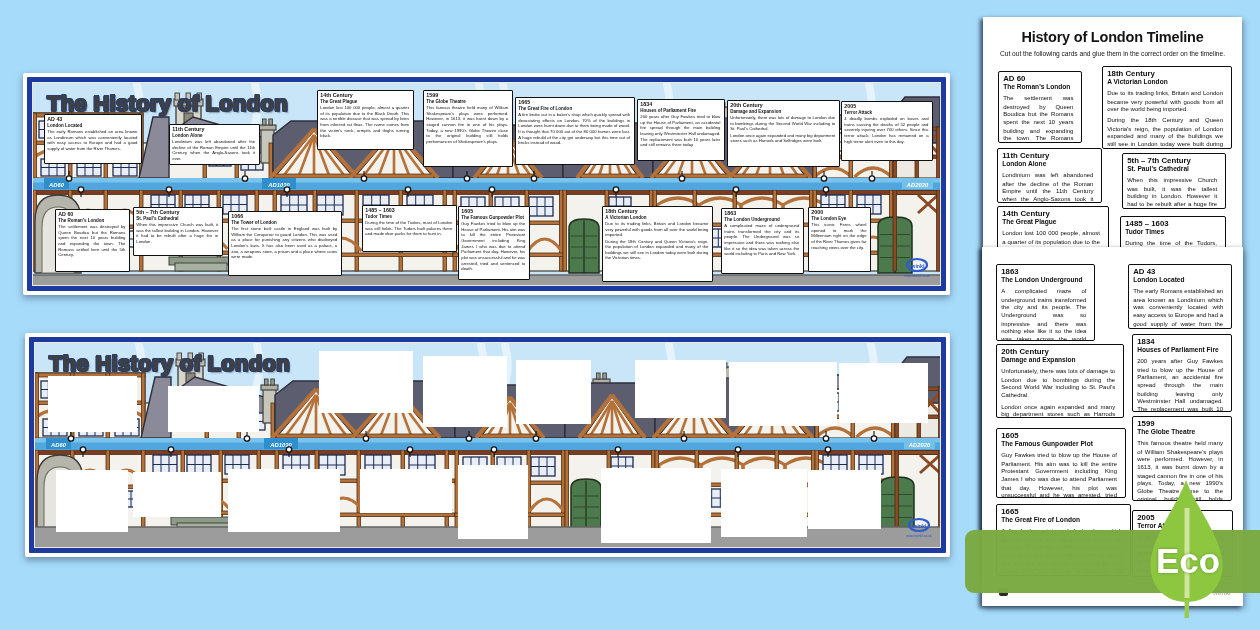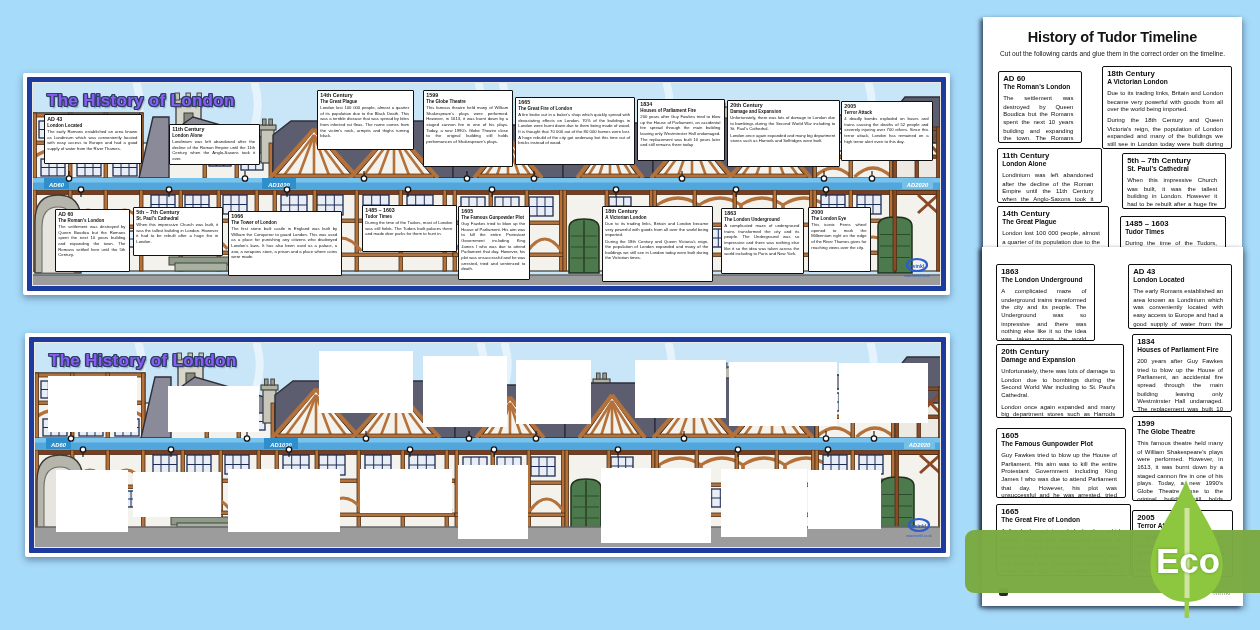--- a/index.html
+++ b/index.html
@@ -1,20 +1,20 @@
 <!DOCTYPE html>
 <html><head><meta charset="utf-8">
 <style>
 html,body{margin:0;padding:0}
 body{width:1260px;height:630px;overflow:hidden;background:#a7dbfa;font-family:"Liberation Sans",sans-serif}
 .stage{position:absolute;left:0;top:0;width:1260px;height:630px}
 .banner{position:absolute;background:#fff;border-radius:2px;box-shadow:0 3px 7px rgba(40,60,90,.5)}
 .bframe{position:absolute;left:4px;top:4px;right:4px;bottom:4px;background:#1d3aa0;border-radius:1px}
 .bscene{position:absolute;left:10px;top:10px;right:10px;bottom:10px;overflow:hidden;background:#c9e6f9;outline:1px solid #ece9dd}
-.btitle{position:absolute;font-weight:bold;font-size:17px;letter-spacing:.3px;color:#8b5cf6;white-space:nowrap;
+.btitle{position:absolute;font-weight:bold;font-size:22px;letter-spacing:.3px;color:#404040;white-space:nowrap;
  text-shadow:-1px -1px 0 #2d3f66,1px -1px 0 #2d3f66,-1px 1px 0 #2d3f66,1px 1px 0 #2d3f66,0 -1.3px 0 #2d3f66,0 1.3px 0 #2d3f66,-1.3px 0 0 #2d3f66,1.3px 0 0 #2d3f66,1.8px 2.2px 1.5px rgba(60,70,90,.5)}
 .bcard{position:absolute;background:#fff;border:1.3px solid #101010;border-radius:1px;overflow:hidden;z-index:6}
 .bin{transform:scale(.46);transform-origin:0 0;padding:3px 5px;color:#111}
 .bt{font-size:11.5px;font-weight:bold;line-height:1.25}
 .bs{font-size:9.8px;font-weight:bold;line-height:1.3}
 .bp{font-size:9.2px;line-height:1.32;text-align:justify;margin-top:1px}
 .wcard{position:absolute;background:#fff;z-index:6}
 .page{position:absolute;background:#fff;box-shadow:-3px 2px 4px rgba(10,25,50,.65),2px 3px 6px rgba(10,25,50,.35)}
 .pcard{position:absolute;background:#fff;border:1.5px solid #0d0d0d;border-radius:2px;overflow:hidden;z-index:2}
 .pin{transform:scale(.6);transform-origin:0 0;padding:3px 7px;color:#0d0d0d}
@@ -1181,21 +1181,21 @@
 
 <div class="wcard" style="left:458px;top:465px;width:70px;height:74px"></div>
 
 <div class="wcard" style="left:601px;top:468px;width:110px;height:75px"></div>
 
 <div class="wcard" style="left:721px;top:469px;width:86px;height:68px"></div>
 
 <div class="wcard" style="left:808px;top:470px;width:73px;height:59px"></div>
 
 <div class="page" style="left:983px;top:17px;width:259px;height:560px"></div>
-<div class="ptitle" style="left:983px;top:29px;width:259px">History of Tudor Timeline</div>
+<div class="ptitle" style="left:983px;top:29px;width:259px">History of London Timeline</div>
 <div class="psub" style="left:983px;top:50px;width:259px">Cut out the following cards and glue them in the correct order on the timeline.</div>
 
 <div class="pcard" style="left:998px;top:71px;width:82px;height:70px;z-index:2">
       <div class="pin" style="width:117px">
         <div class="pt">AD 60</div>
         <div class="ps">The Roman's London</div>
         <div class="pp">The settlement was destroyed by Queen Boudica but the Romans spent the next 10 years building and expanding the town. The Romans settled here until the 5th Century.</div>
       </div>
     </div>
 

